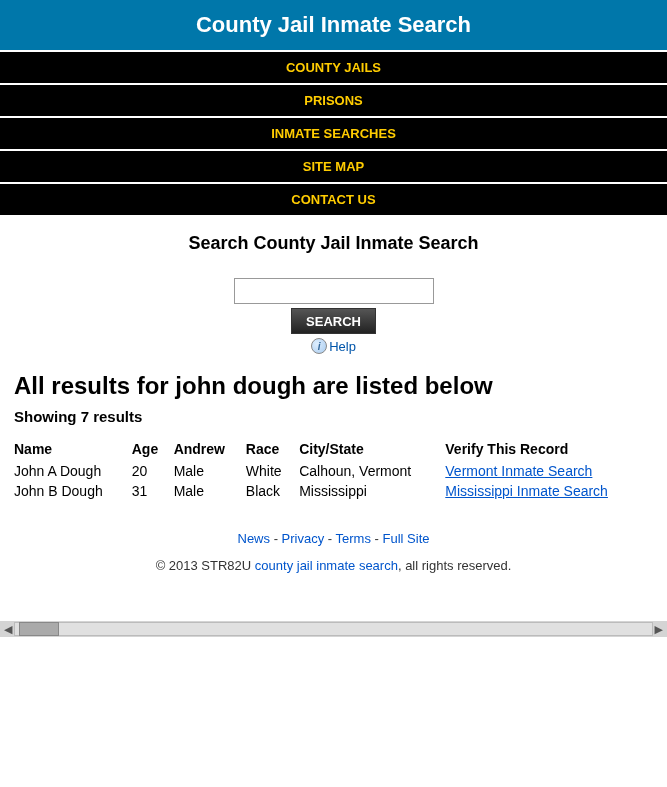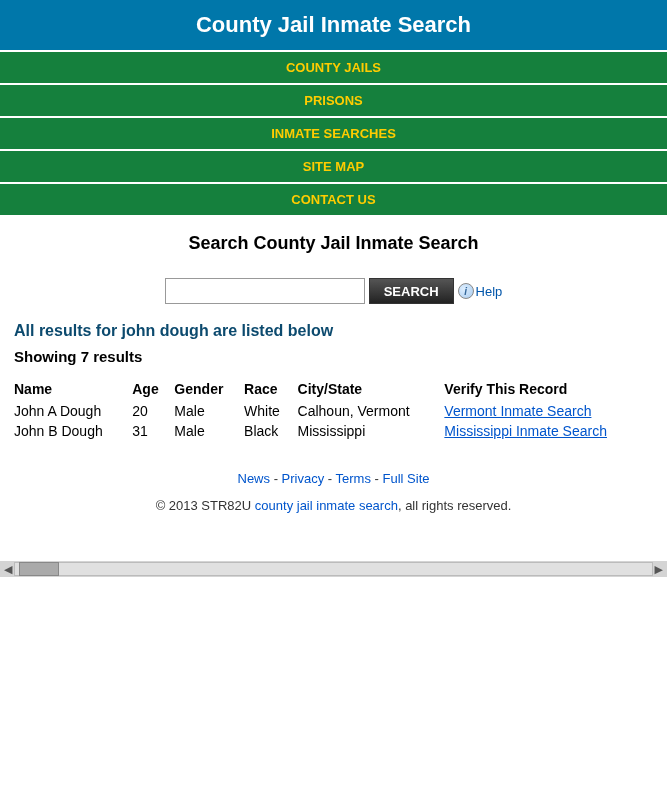--- a/index.html
+++ b/index.html
@@ -26,39 +26,40 @@
       margin: 2px 0;
     }
     .nav-bar a {
       display: block;
       text-align: center;
       padding: 8px;
       color: #ffcc00;
       font-weight: bold;
       font-size: 13px;
       text-decoration: none;
-      background-color: #15803d;
+      background-color: #000000;
     }
 
     
     #search-section {
       text-align: center;
       padding: 16px 10px 8px 10px;
     }
     #search-label {
       font-weight: bold;
       margin-bottom: 24px;
       font-size: 18px;
     }
     #search-form {
       display: flex;
       justify-content: center;
       align-items: center;
       gap: 4px;
       margin-top: 6px;
+      flex-direction: column;
     }
     #search-input {
       width: 200px;
       height: 26px;
       border: 1px solid #999;
       padding: 2px 4px;
       font-size: 13px;
     }
     #search-button {
       background: linear-gradient(to bottom, #555, #222);
@@ -91,23 +92,23 @@
       color: #336699;
       font-style: italic;
       font-weight: bold;
     }
 
     
     #results-section {
       padding: 10px 14px;
     }
     #results-heading {
-      font-size: 16px;
-      font-weight: bold;
-      color: #0c4a6e;
+      font-size: 24px;
+      font-weight: bold;
+      color: #000000;
       margin-bottom: 8px;
     }
     #results-count {
       font-size: 15px;
       font-weight: bold;
       color: #000;
       margin-bottom: 14px;
     }
 
     
@@ -222,21 +223,21 @@
 
 <div id="results-section">
   <div id="results-heading">All results for john dough are listed below</div>
   <div id="results-count">Showing 7 results</div>
 
   <table id="results-table">
     <thead>
       <tr>
         <th>Name</th>
         <th>Age</th>
-        <th>Gender</th>
+        <th>Andrew</th>
         <th>Race</th>
         <th>City/State</th>
         <th>Verify This Record</th>
       </tr>
     </thead>
     <tbody id="results-tbody">
 
     <tr>
           <td>John A Dough</td>
           <td>20</td>

